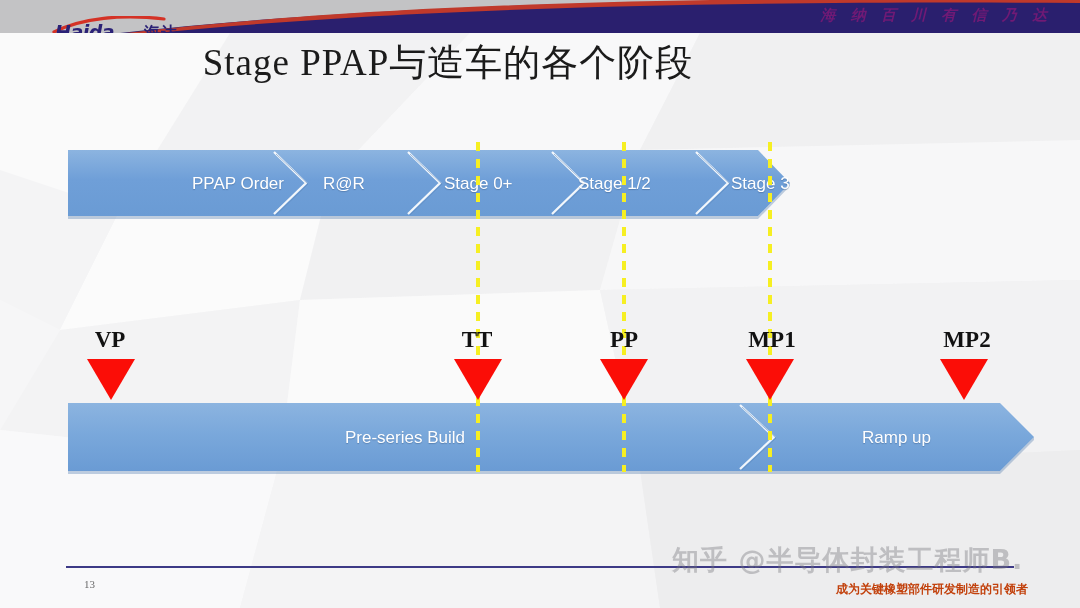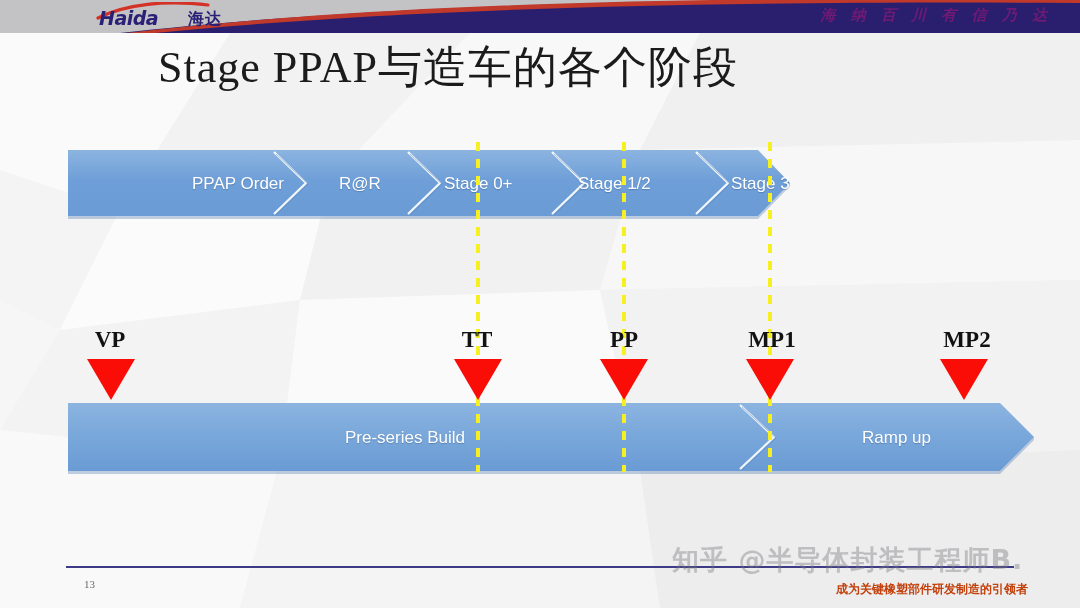--- a/index.html
+++ b/index.html
@@ -29,22 +29,22 @@
   .header {
     position: absolute;
     left: 0; top: 0;
     width: 1080px; height: 33px;
     background: #c3c3c5;
     overflow: hidden;
   }
   .header-navy { position:absolute; inset:0; }
   .logo {
     position: absolute;
-    left: 52px; top: 2px;
-    width: 168px; height: 30px; margin-left: 44px;
+    left: 52px; top: 16px;
+    width: 168px; height: 30px;
   }
   .logo-swoosh {
     position: absolute; left: 0; top: 0; width: 168px; height: 30px;
   }
   .logo-text {
     position: absolute;
     left: 3px; top: 5px;
     font-family: "DejaVu Sans", sans-serif;
     font-weight: bold;
     font-style: italic;
@@ -75,21 +75,21 @@
     white-space: nowrap;
   }
 
   
   .slide-title {
     position: absolute;
     left: 0; top: 38px;
     width: 896px;
     text-align: center;
     font-family: "Liberation Serif", "DejaVu Serif", serif;
-    font-size: 44px;
+    font-size: 37px;
     color: #1b1b1b;
     letter-spacing: 1px;
     white-space: nowrap;
   }
 
   
   .chevron-row {
     position: absolute;
     left: 68px;
     height: 66px;
@@ -236,21 +236,21 @@
         <path d="M628,2 L660,33 L628,64"></path>
       </g>
       <g stroke="#5b86b8" stroke-width="1" fill="none" opacity=".55">
         <path d="M208,4 L240,34 L208,65"></path>
         <path d="M342,4 L374,34 L342,65"></path>
         <path d="M486,4 L518,34 L486,65"></path>
         <path d="M630,4 L662,34 L630,65"></path>
       </g>
     </svg>
     <div class="chev-label" style="left:88px; top:24px;margin-left:36px;">PPAP Order</div>
-    <div class="chev-label" style="left:271px; top:24px;">R@R</div>
+    <div class="chev-label" style="left:255px; top:24px;">R@R</div>
     <div class="chev-label" style="left:376px; top:24px;">Stage 0+</div>
     <div class="chev-label" style="left:510px; top:24px;">Stage 1/2</div>
     <div class="chev-label" style="left:663px; top:24px;">Stage 3</div>
   </div>
 
   <div class="chevron-row" style="top:403px; width:970px; height:68px;">
     <svg class="chev-svg" width="970" height="74" viewBox="0 0 970 74">
       <path d="M0,0 L932,0 L966,34 L932,68 L0,68 Z" fill="url(#chevGrad2)"></path>
       <path d="M0,68 L932,68 L966,34 L966,37 L932,71 L0,71 Z" fill="#4d79ab" opacity=".35"></path>
       <g stroke="#ffffff" stroke-width="2.2" fill="none" opacity=".9">

